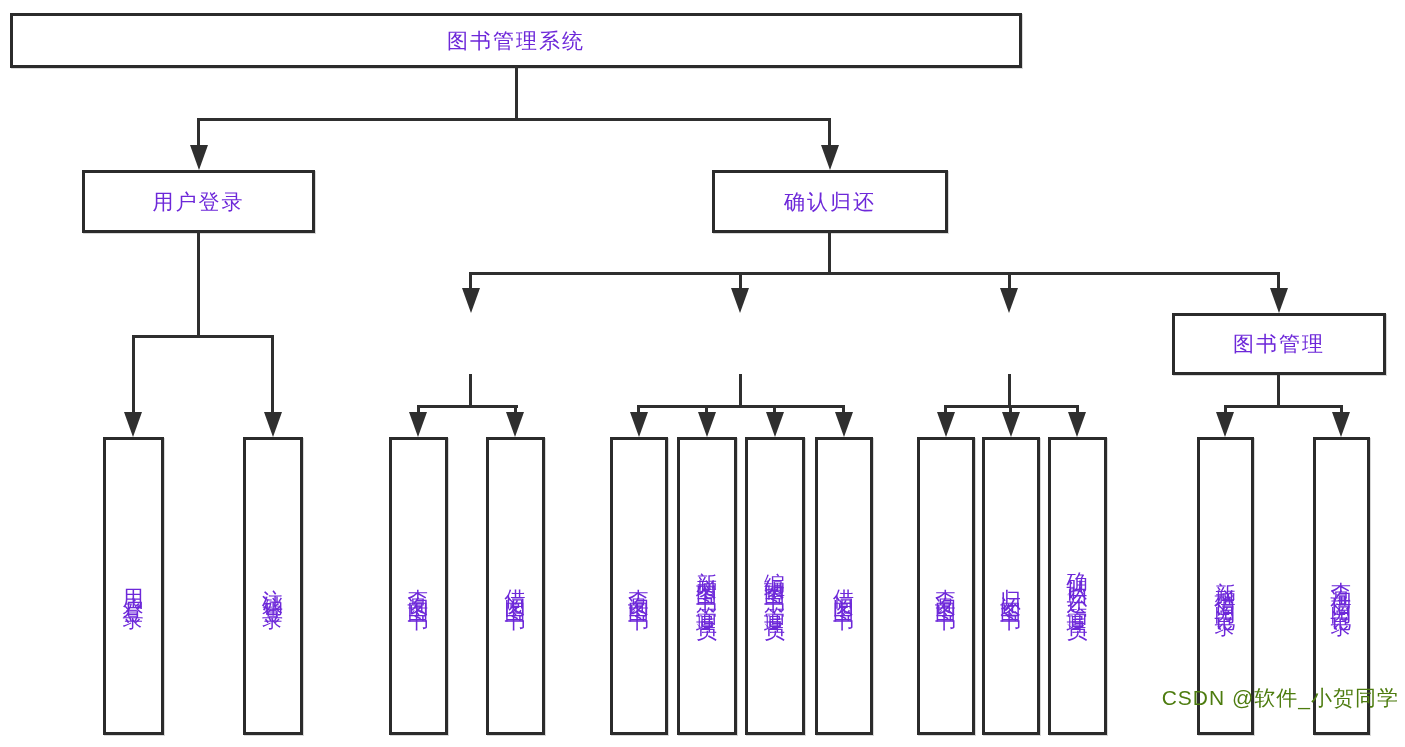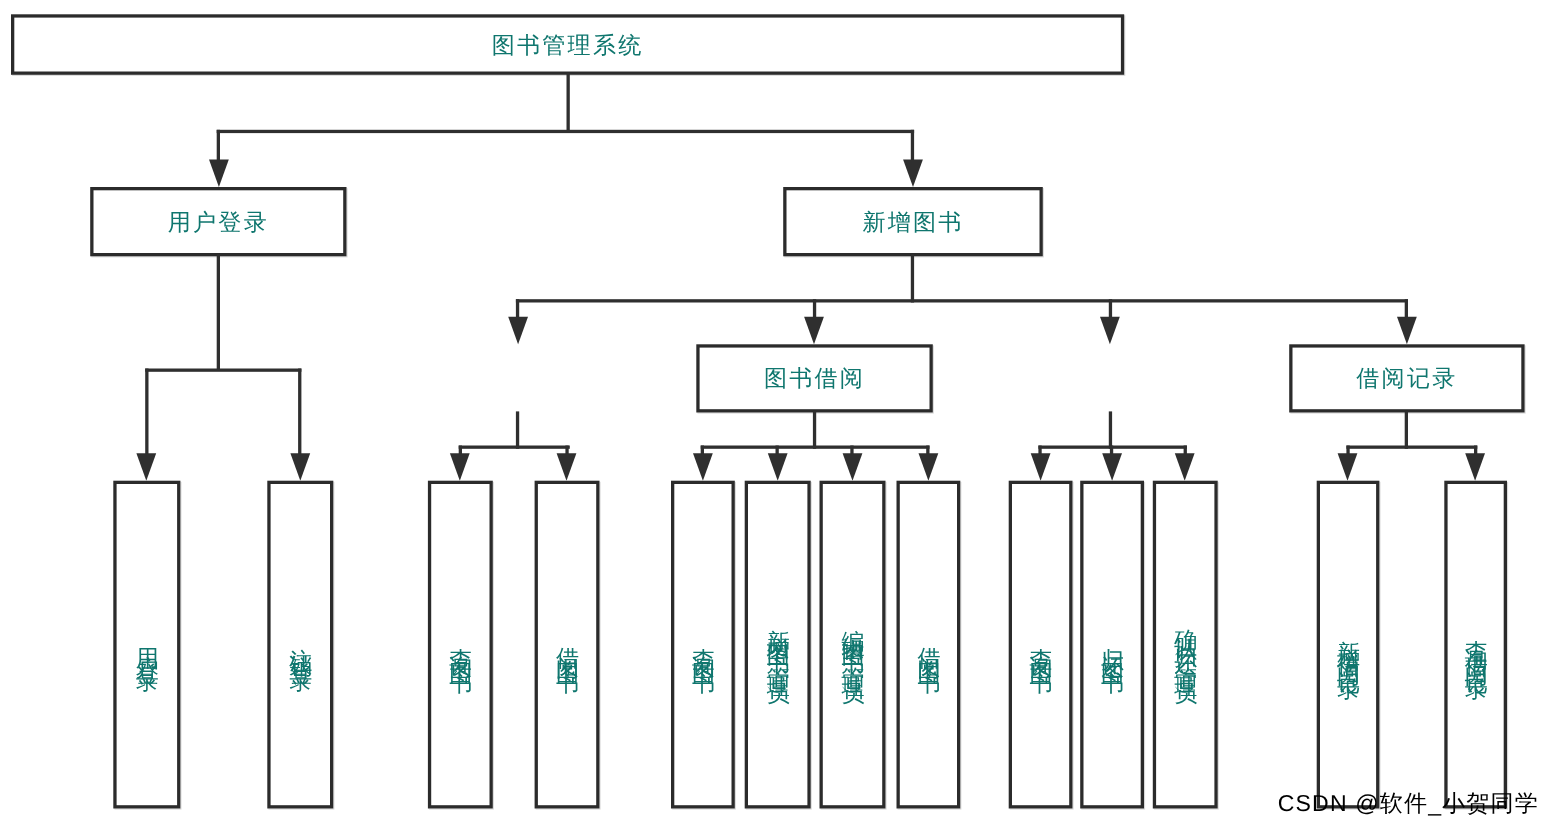--- a/index.html
+++ b/index.html
@@ -4,76 +4,75 @@
 <style>
   html,body { margin:0; padding:0; background:#ffffff; }
   .canvas {
     position:relative; width:1405px; height:747px; background:#ffffff;
     font-family:"Liberation Sans", sans-serif; overflow:hidden;
   }
   .node {
     position:absolute; box-sizing:border-box;
     border:3px solid #2b2b2b; background:#ffffff;
     display:flex; align-items:center; justify-content:center;
-    color:#0f766e; box-shadow:1px 1px 0 rgba(0,0,0,0.15);
+    color:#6d28d9; box-shadow:1px 1px 0 rgba(0,0,0,0.15);
   }
   .hnode { font-size:21px; letter-spacing:2px; }
   .leaf span {
     writing-mode:vertical-rl; text-orientation:mixed;
     font-size:21px; letter-spacing:7px; line-height:1;
   }
   .hline { position:absolute; height:3px; background:#2f2f2f; }
   .vline { position:absolute; width:3px;  background:#2f2f2f; }
   .arrow {
     position:absolute; width:0; height:0;
     border-left:9px solid transparent; border-right:9px solid transparent;
     border-top:25px solid #2f2f2f;
   }
   .watermark {
-    position:absolute; top:716px; right:6px; z-index:5;
-    font-size:21px; color:#000000; letter-spacing:1px; white-space:nowrap;
+    position:absolute; top:684px; right:6px; z-index:5;
+    font-size:21px; color:#4d7c0f; letter-spacing:1px; white-space:nowrap;
   }
 </style>
 </head>
 <body>
 
 <div class="canvas">
 
   <div class="node hnode" style="left:10px;top:13px;width:1012px;height:55px">图书管理系统</div>
 
   <div class="vline" style="left:515px;top:66px;height:54px"></div>
   <div class="hline" style="left:197px;top:118px;width:634px"></div>
   <div class="vline" style="left:197px;top:118px;height:30px"></div>
   <div class="arrow" style="left:190px;top:145px"></div>
   <div class="vline" style="left:828px;top:118px;height:30px"></div>
   <div class="arrow" style="left:821px;top:145px"></div>
 
   <div class="node hnode" style="left:82px;top:170px;width:233px;height:63px">用户登录</div>
-  <div class="node hnode" style="left:712px;top:170px;width:236px;height:63px">新增图书</div>
+  <div class="node hnode" style="left:712px;top:170px;width:236px;height:63px">确认归还</div>
 
   <div class="vline" style="left:197px;top:231px;height:106px"></div>
   <div class="hline" style="left:132px;top:335px;width:142px"></div>
   <div class="vline" style="left:132px;top:335px;height:79px"></div>
   <div class="arrow" style="left:124px;top:412px"></div>
   <div class="vline" style="left:271px;top:335px;height:79px"></div>
   <div class="arrow" style="left:264px;top:412px"></div>
 
   <div class="vline" style="left:828px;top:231px;height:44px"></div>
   <div class="hline" style="left:469px;top:272px;width:811px"></div>
   <div class="vline" style="left:469px;top:272px;height:19px"></div>
   <div class="arrow" style="left:462px;top:288px"></div>
   <div class="vline" style="left:739px;top:272px;height:19px"></div>
   <div class="arrow" style="left:731px;top:288px"></div>
   <div class="vline" style="left:1008px;top:272px;height:19px"></div>
   <div class="arrow" style="left:1000px;top:288px"></div>
   <div class="vline" style="left:1277px;top:272px;height:19px"></div>
   <div class="arrow" style="left:1270px;top:288px"></div>
 
-  <div class="node hnode" style="left:633px;top:313px;width:215px;height:62px">图书借阅</div>
-  <div class="node hnode" style="left:1172px;top:313px;width:214px;height:62px">借阅记录</div>
+  <div class="node hnode" style="left:1172px;top:313px;width:214px;height:62px">图书管理</div>
 
   <div class="vline" style="left:469px;top:374px;height:34px"></div>
   <div class="hline" style="left:417px;top:405px;width:101px"></div>
   <div class="vline" style="left:417px;top:405px;height:9px"></div>
   <div class="arrow" style="left:409px;top:412px"></div>
   <div class="vline" style="left:514px;top:405px;height:9px"></div>
   <div class="arrow" style="left:506px;top:412px"></div>
 
   <div class="vline" style="left:739px;top:374px;height:34px"></div>
   <div class="hline" style="left:637px;top:405px;width:208px"></div>

